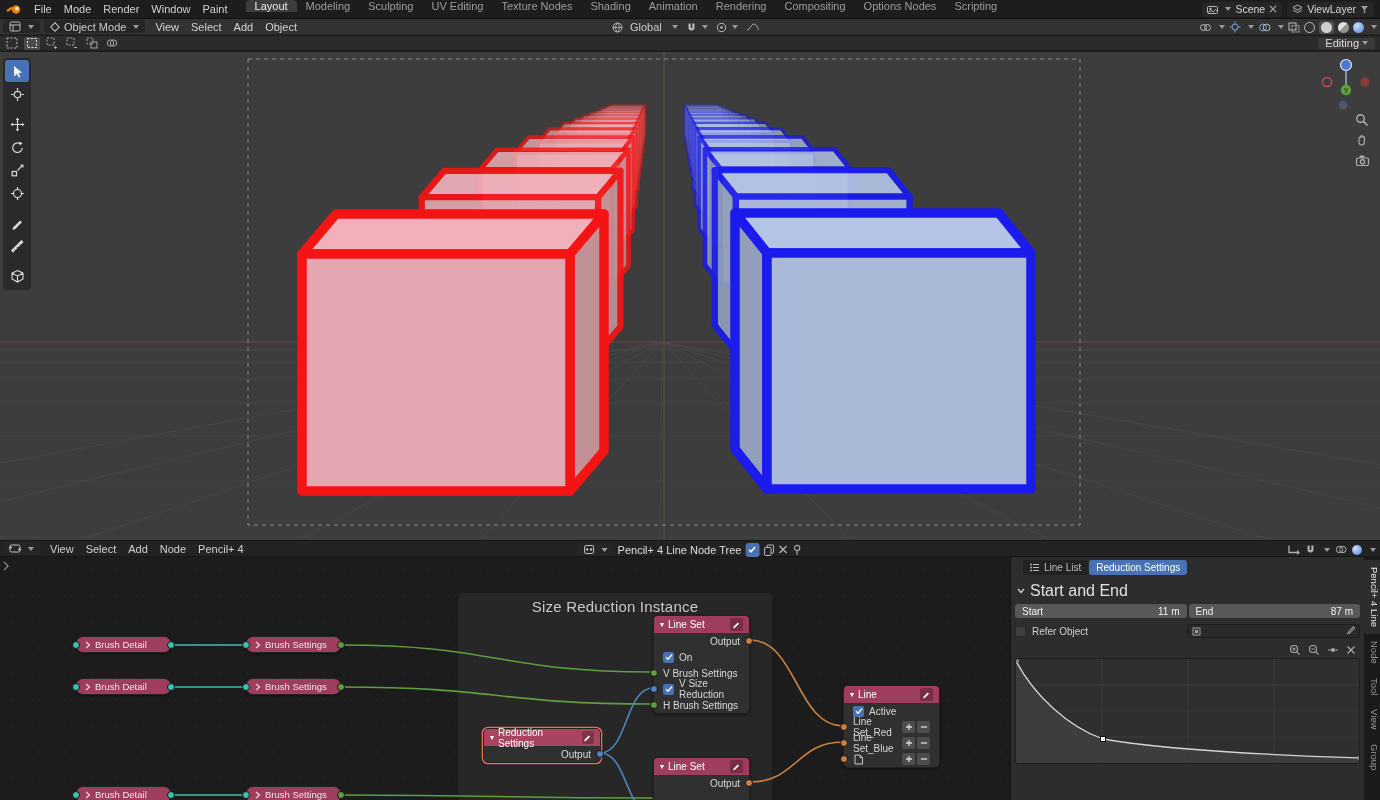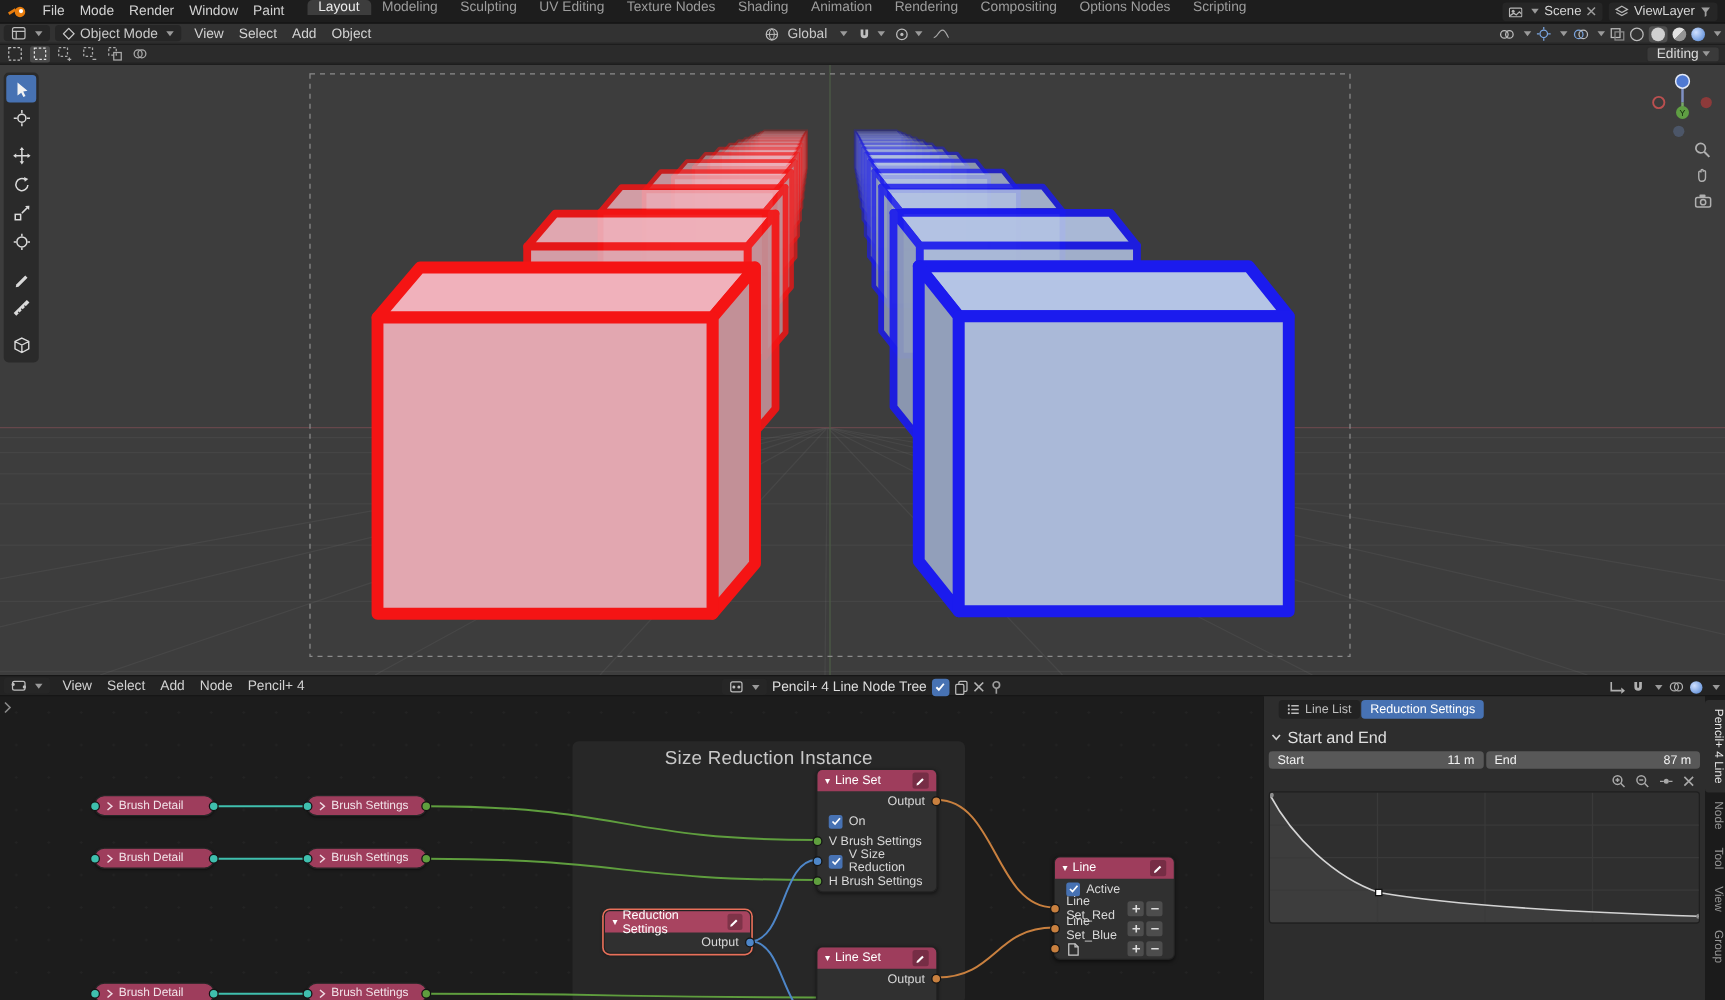--- a/index.html
+++ b/index.html
@@ -55,21 +55,21 @@
   .cb{width:11px;height:11px;background:#4772b3;border-radius:2px;margin-right:5px;display:flex;align-items:center;justify-content:center;flex:none}
   .pm{width:13px;height:12px;background:#4d4d4d;border-radius:2px;margin-left:2px;display:flex;align-items:center;justify-content:center;flex:none}
   .sock{position:absolute;width:8px;height:8px;border-radius:50%;border:1px solid #141414;z-index:3}
   .s-teal{background:#3fbfae}.s-green{background:#5f9e3e}.s-orange{background:#c9803f}.s-blue{background:#4e86c8}
   #wire-svg{position:absolute;left:0;top:0;z-index:1;pointer-events:none}
   
   .ne-sidebar{position:absolute;left:1010px;top:557px;width:354px;height:243px;background:#2d2d2d;border-left:1px solid #141414;z-index:7}
   .sb-tabs{display:flex;gap:1px;padding:3px 12px}
   .sb-tab{height:15px;display:flex;align-items:center;gap:4px;padding:0 7px;border-radius:3px;background:#222;color:#bdbdbd;font-size:10px}
   .sb-tab.active{background:#4772b3;color:#fff}
-  .sb-panel-h{display:flex;align-items:center;gap:5px;padding:4px 6px 3px;color:#e0e0e0;font-size:13px}
+  .sb-panel-h{display:flex;align-items:center;gap:5px;padding:4px 6px 3px;color:#e0e0e0;font-size:16px}
   .sb-row{display:flex;gap:2px;padding:1px 4px}
   .slider{flex:1;height:14px;background:#585858;border-radius:3px;display:flex;align-items:center;justify-content:space-between;padding:0 7px;font-size:10px;color:#f2f2f2}
   .slider.center{justify-content:center}
   .sb-refer{display:flex;align-items:center;gap:6px;padding:5px 4px 3px}
   .cb-off{width:11px;height:11px;background:#3f3f3f;border:1px solid #2a2a2a;border-radius:2px;flex:none}
   .obj-field{margin-left:auto;width:173px;height:14px;background:#2a2a2a;border:1px solid #1d1d1d;border-radius:3px;display:flex;align-items:center;gap:4px;padding:0 4px}
   .curve-tools{display:flex;justify-content:flex-end;align-items:center;gap:7px;padding:3px 8px 2px}
   .curve-wrap{margin:0 4px;height:106px;background:#2f2f2f;border:1px solid #1f1f1f;border-radius:3px;overflow:hidden}
   .ne-vtabs{position:absolute;left:1364px;top:557px;width:16px;height:243px;background:#1b1b1b;z-index:8;display:flex;flex-direction:column;align-items:center;padding-top:3px}
   .vtab{writing-mode:vertical-rl;font-size:9.5px;color:#969696;padding:7px 0;width:16px;text-align:center;white-space:nowrap}
@@ -804,20 +804,34 @@
   <div class="sb-row">
     <span class="slider">
       <span>Start</span>
       <span>11 m</span>
     </span>
     <span class="slider">
       <span>End</span>
       <span>87 m</span>
     </span>
   </div>
+  <div class="sb-refer">
+    <span class="cb-off"></span>
+    <span style="font-size:10px;color:#cfcfcf">Refer Object</span>
+    <span class="obj-field">
+      <svg width="9" height="9">
+          <rect x="1" y="1" width="7" height="7" fill="none" stroke="#9d9d9d"></rect>
+          <rect x="2.8" y="2.8" width="3.4" height="3.4" fill="#9d9d9d"></rect>
+        </svg>
+      <span style="flex:1"></span>
+      <svg width="10" height="10">
+          <path d="M8.2,1 L9.5,2.3 L5,6.8 L2.8,7.7 L3.7,5.5 Z" fill="none" stroke="#9d9d9d" stroke-width="1.1"></path>
+        </svg>
+    </span>
+  </div>
   <div class="curve-tools">
     <svg width="12" height="12">
         <circle cx="5" cy="5" r="3.5" fill="none" stroke="#a8a8a8" stroke-width="1.2"></circle>
         <path d="M5,3.4 v3.2 M3.4,5 h3.2 M7.6,7.6 L10.6,10.6" stroke="#a8a8a8" stroke-width="1.2"></path>
       </svg>
     <svg width="12" height="12">
         <circle cx="5" cy="5" r="3.5" fill="none" stroke="#a8a8a8" stroke-width="1.2"></circle>
         <path d="M3.4,5 h3.2 M7.6,7.6 L10.6,10.6" stroke="#a8a8a8" stroke-width="1.2"></path>
       </svg>
     <svg width="12" height="12">

